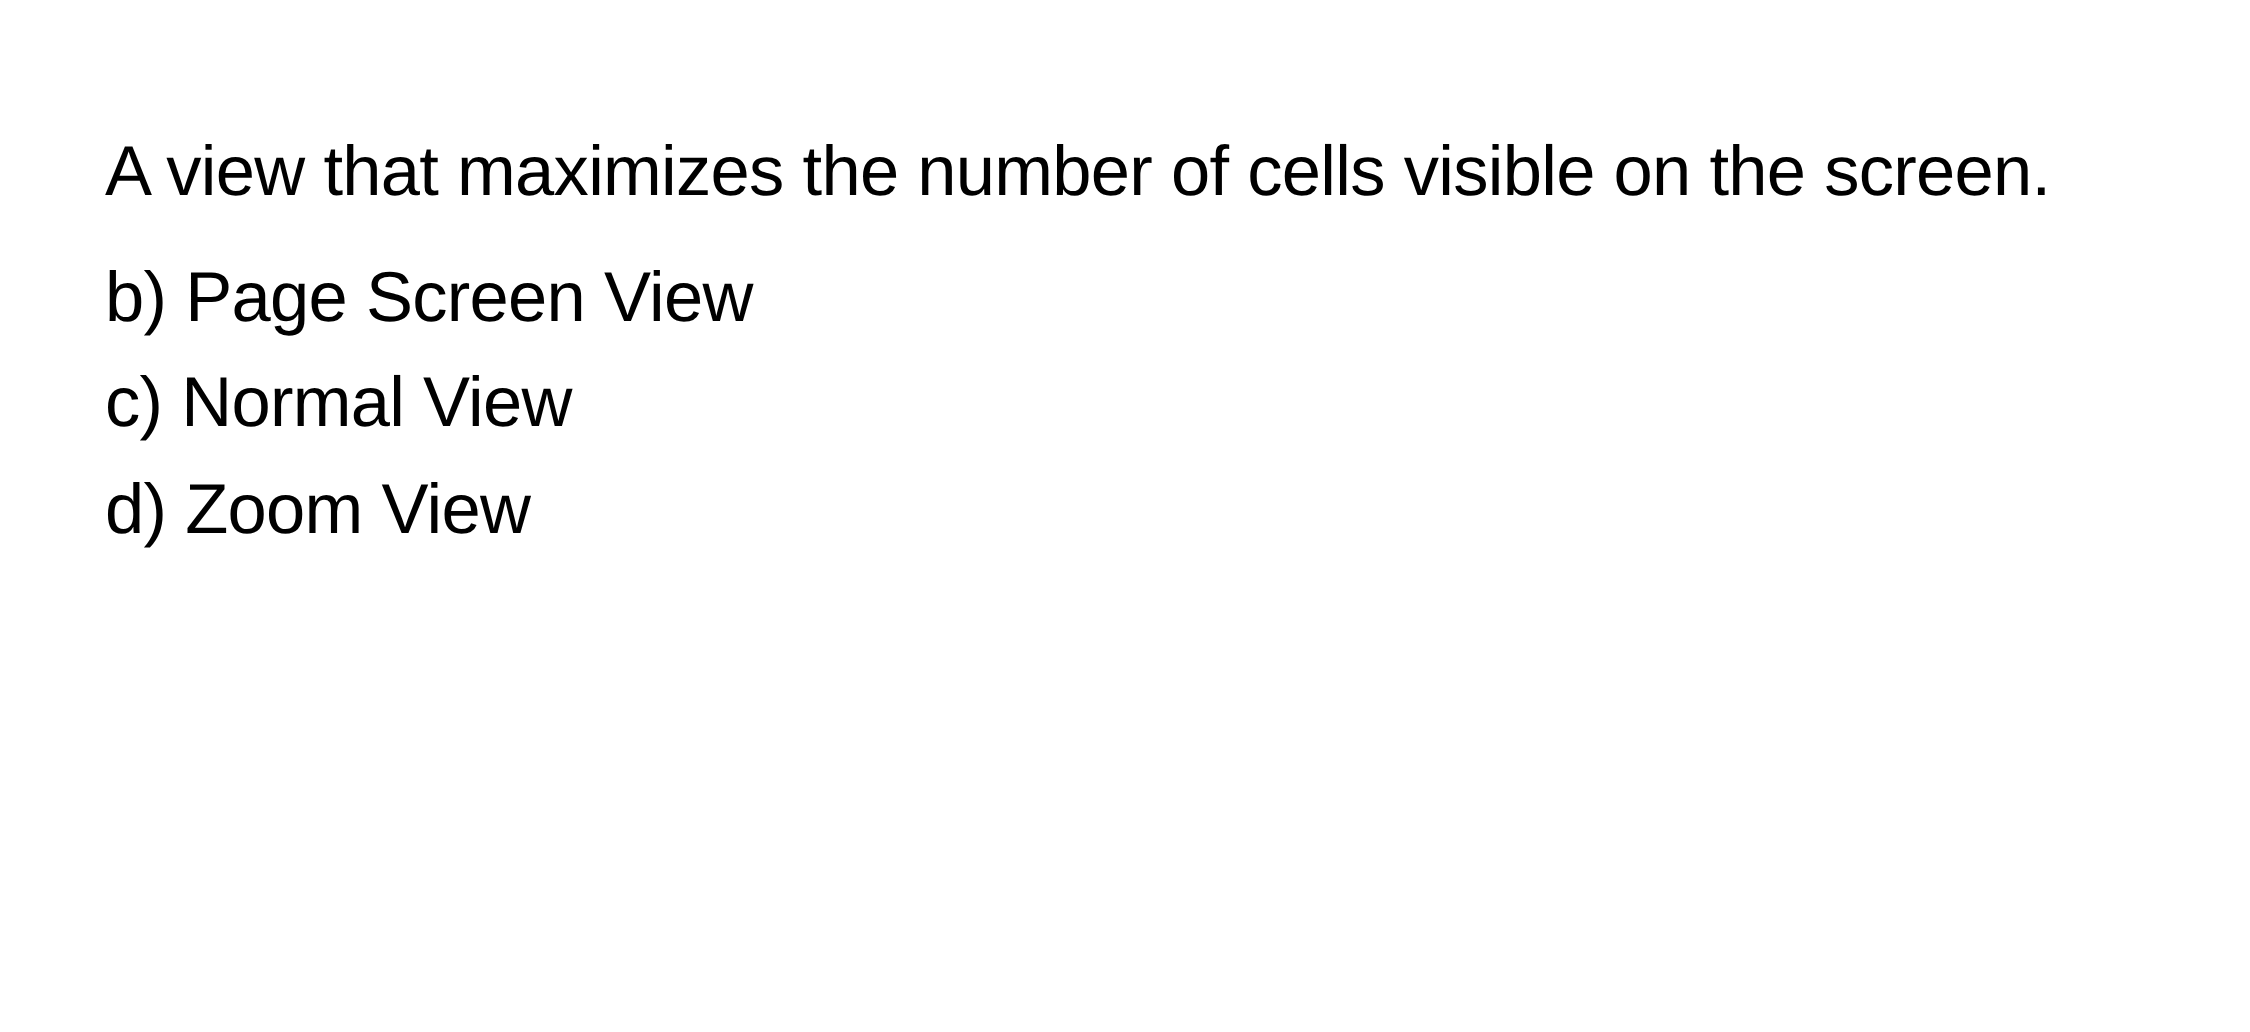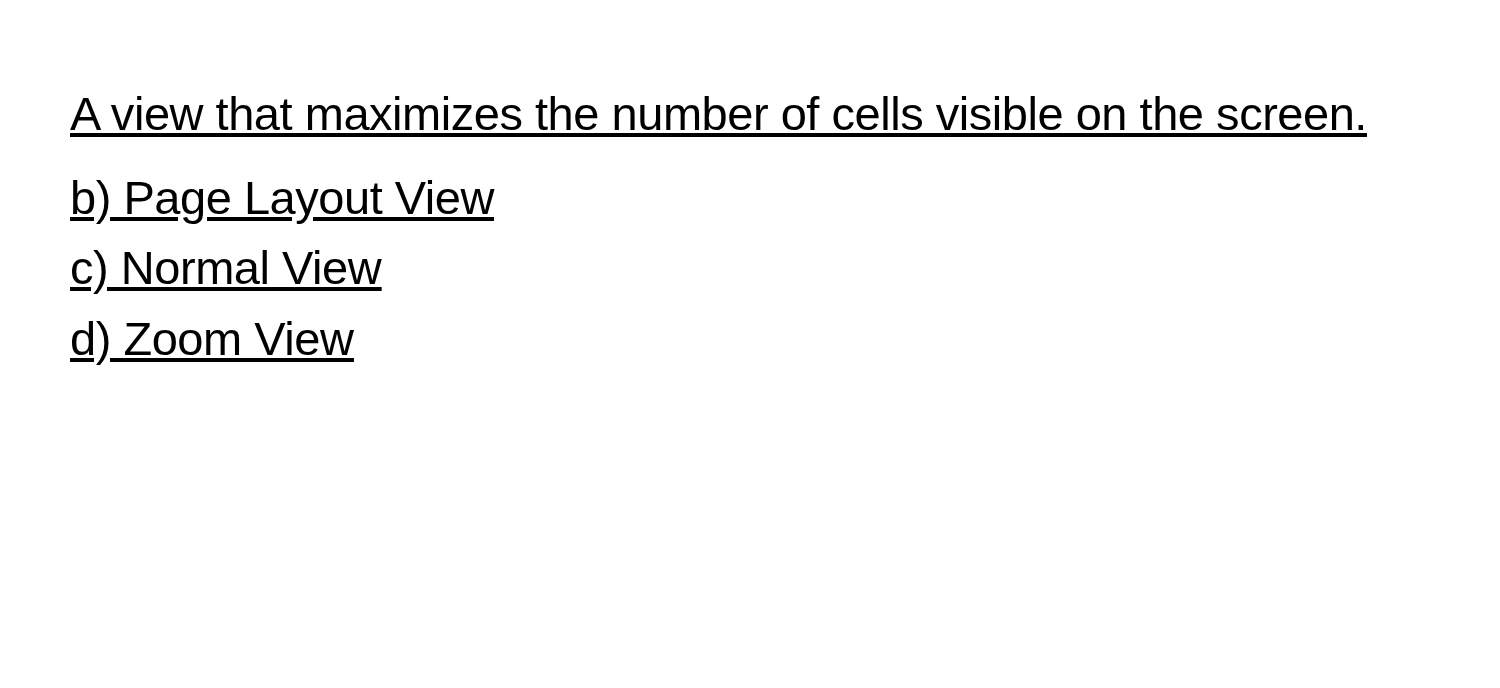--- a/index.html
+++ b/index.html
@@ -1,19 +1,18 @@
 <!DOCTYPE html>
 <html><head>
   <meta charset="utf-8">
   <style>
     * {
       margin: 0;
       padding: 0;
       box-sizing: border-box;
-      text-decoration: underline;
     }
     body {
       width: 1500px;
       height: 688px;
       background: #ffffff;
       font-family: -apple-system, BlinkMacSystemFont, "Segoe UI", Helvetica, Arial, sans-serif;
       color: #000000;
       padding: 75px 70px;
     }
     .question-container {
@@ -28,21 +27,21 @@
       line-height: 1.5;
     }
   </style>
 </head>
 <body>
 
 <div class="question-container">
   <div class="question-text">A view that maximizes the number of cells visible on the screen.</div>
   <div class="option">
     <span>b)</span>
-    <span>Page Layout View</span>
+    <span>Page Screen View</span>
   </div>
   <div class="option">
     <span>c)</span>
     <span>Normal View</span>
   </div>
   <div class="option">
     <span>d)</span>
     <span>Zoom View</span>
   </div>
 </div>

